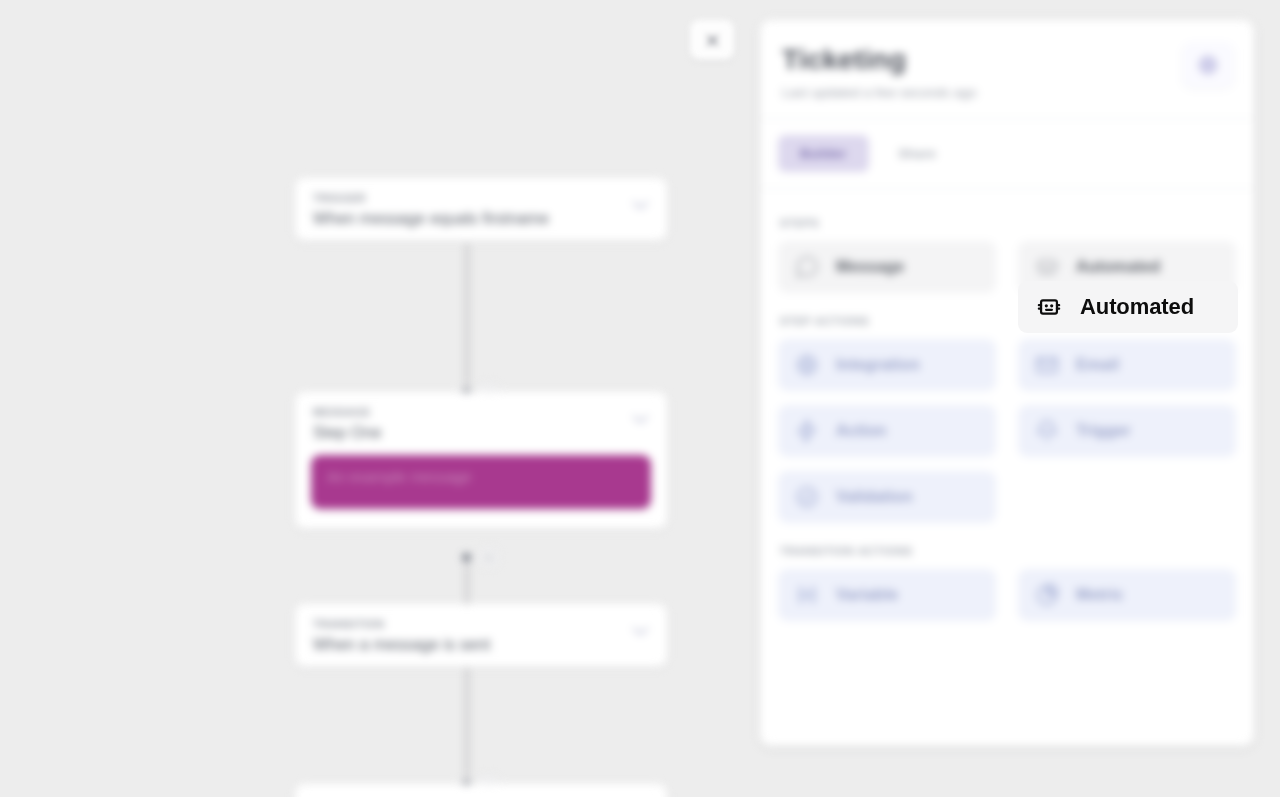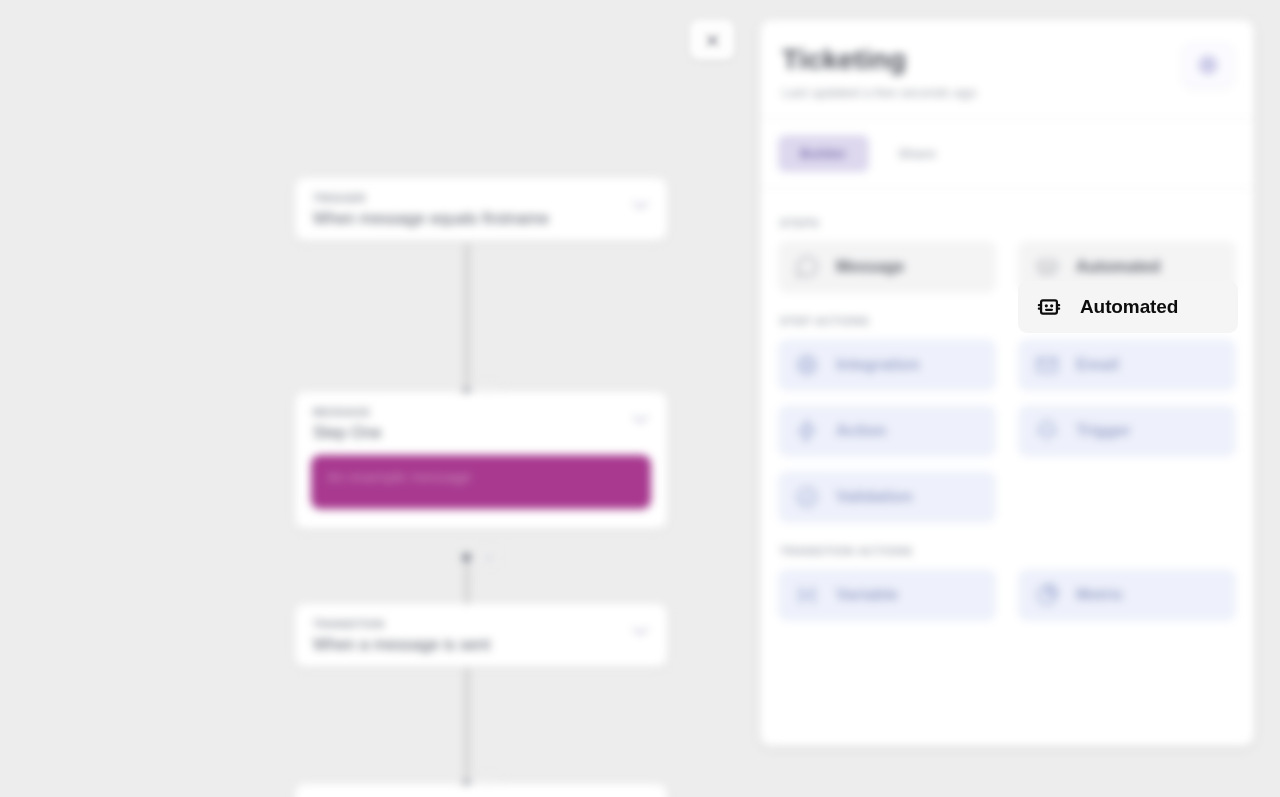--- a/index.html
+++ b/index.html
@@ -117,21 +117,21 @@
   .card-blue .card-label { color: #9aa3ca; }
 
   
   .focus-card {
     position: absolute; left: 1018px; top: 281px; width: 220px; height: 52px;
     background: #f5f5f6; border-radius: 9px;
     display: flex; align-items: center; gap: 17px; padding: 0 17px;
   }
   .focus-card .card-ico svg { color: #0d0d0d; width: 28px; height: 28px; }
   .focus-card .card-ico { width:28px; height:28px; flex:0 0 28px; }
-  .focus-label { font-size: 19px; font-weight: 700; color: #0d0d0d; letter-spacing: -.1px; }
+  .focus-label { font-size: 22px; font-weight: 700; color: #0d0d0d; letter-spacing: -.1px; }
 </style>
 </head>
 <body>
 
 <div id="root">
 
   <div class="canvas">
     <div class="flow">
 
       <div class="connector" style="top:244px;height:150px;"></div>

